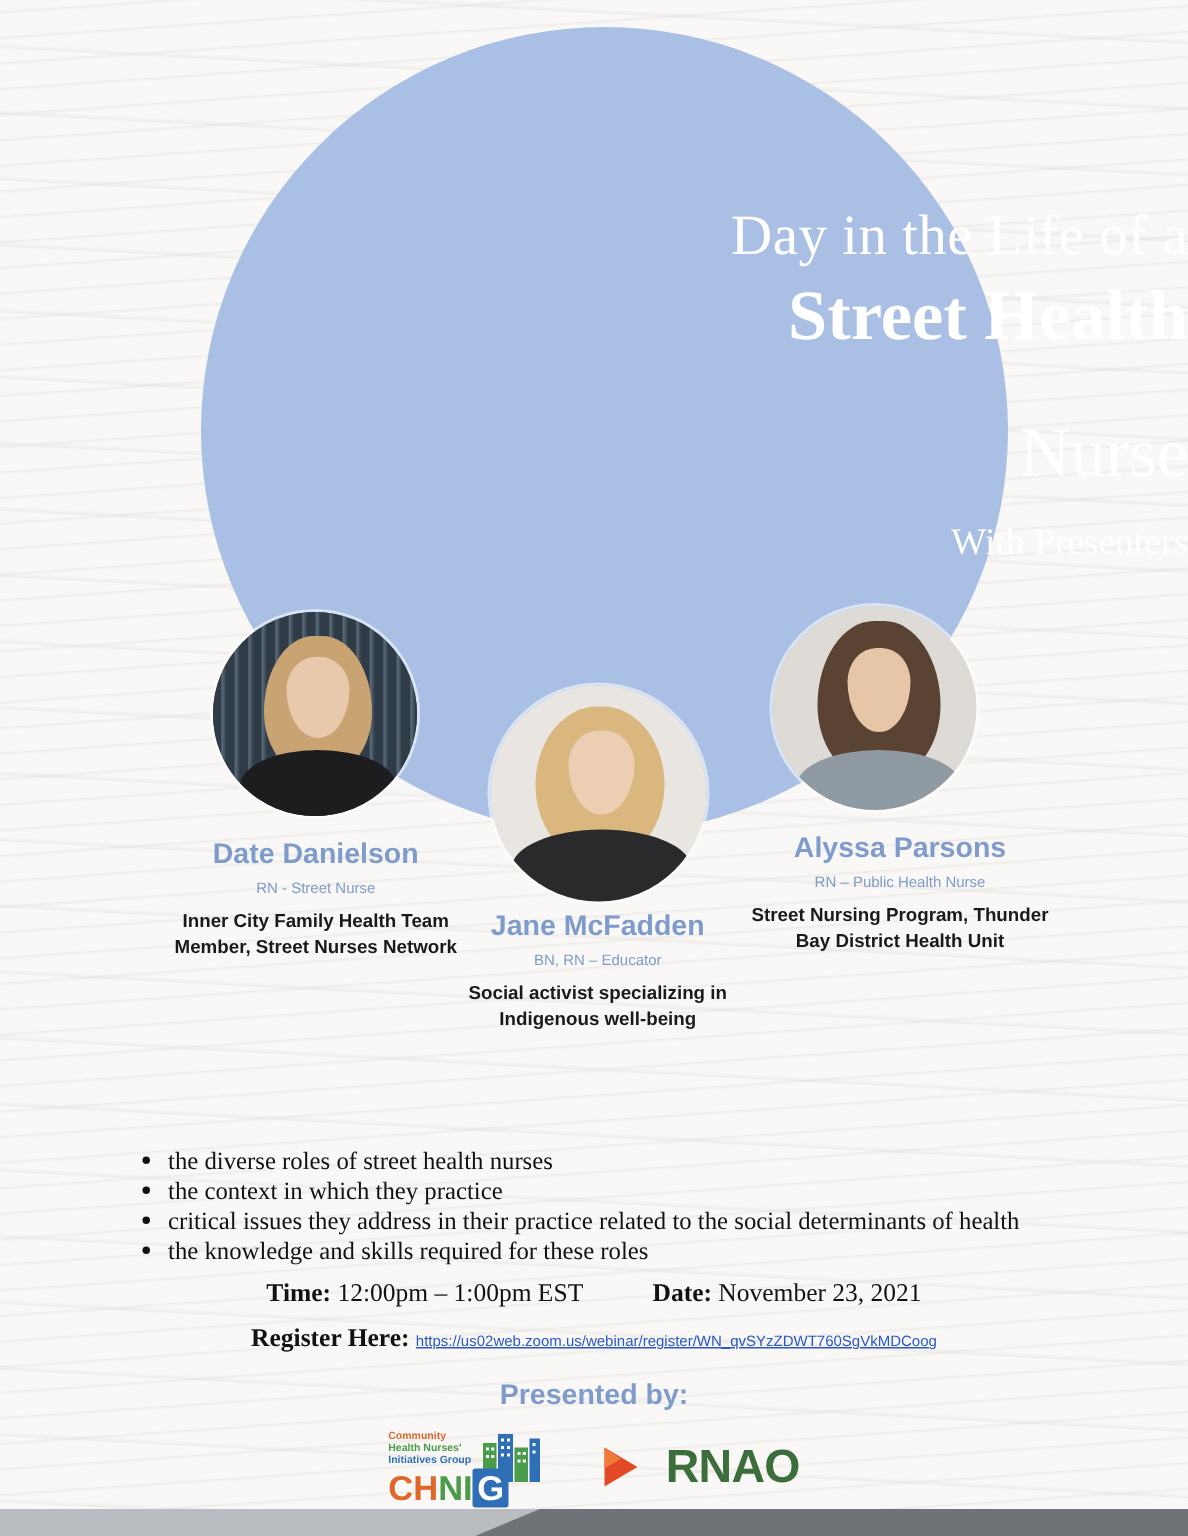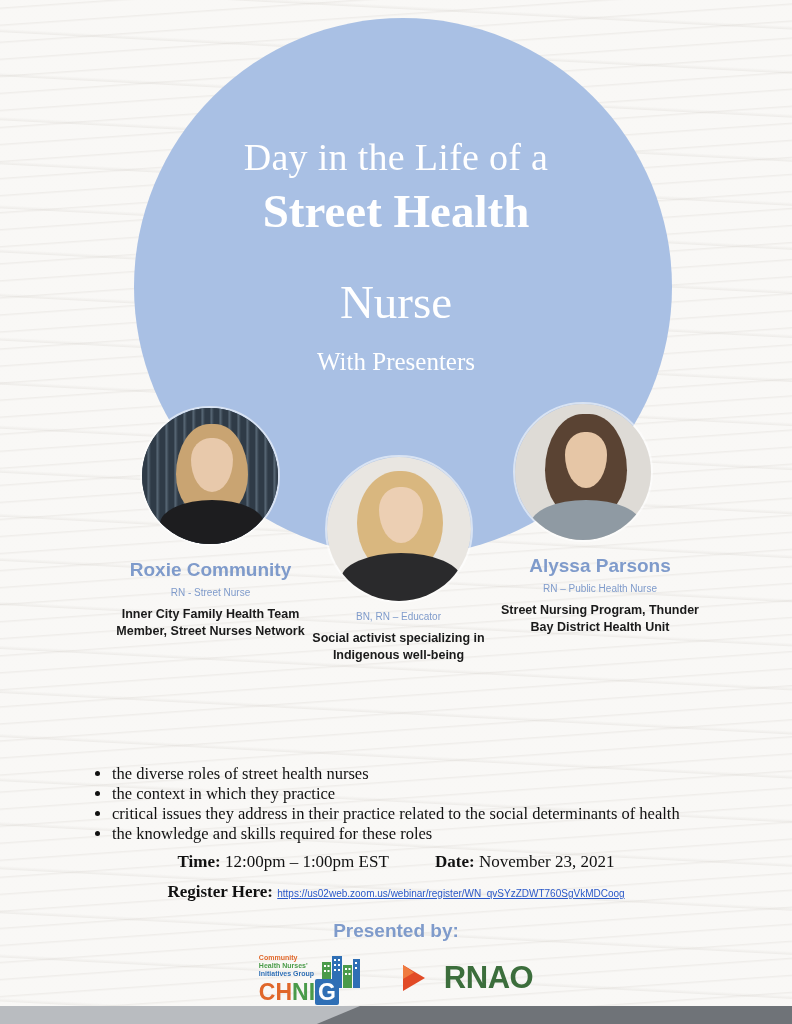--- a/index.html
+++ b/index.html
@@ -55,21 +55,21 @@
     width: 538px;
     height: 538px;
     border-radius: 50%;
     background: #a9c0e4;
   }
 
   .title-block {
     position: absolute;
     left: 0; top: 132px;
     width: 792px;
-    text-align: center;
+    text-align: right;
     color: #ffffff;
   }
   .title-line1 {
     font-size: 38px;
     line-height: 50px;
     font-weight: normal;
     letter-spacing: .3px;
   }
   .title-line2 {
     font-size: 47px;
@@ -360,26 +360,27 @@
   <div class="photo photo-alyssa">
     <div class="ph-inner">
       <div class="alyssa-bg"></div>
       <div class="alyssa-hair"></div>
       <div class="alyssa-face"></div>
       <div class="alyssa-body"></div>
     </div>
   </div>
 
   <div class="presenter p-roxie">
-    <div class="p-name">Roxie Community</div>
+    <div class="p-name">Date Danielson</div>
     <div class="p-role">RN - Street Nurse</div>
     <div class="p-desc">Inner City Family Health Team Member, Street Nurses Network</div>
   </div>
 
   <div class="presenter p-jane">
+    <div class="p-name">Jane McFadden</div>
     <div class="p-role">BN, RN – Educator</div>
     <div class="p-desc">Social activist specializing in Indigenous well-being</div>
   </div>
 
   <div class="presenter p-alyssa">
     <div class="p-name">Alyssa Parsons</div>
     <div class="p-role">RN – Public Health Nurse</div>
     <div class="p-desc">Street Nursing Program, Thunder Bay District Health Unit</div>
   </div>
 

